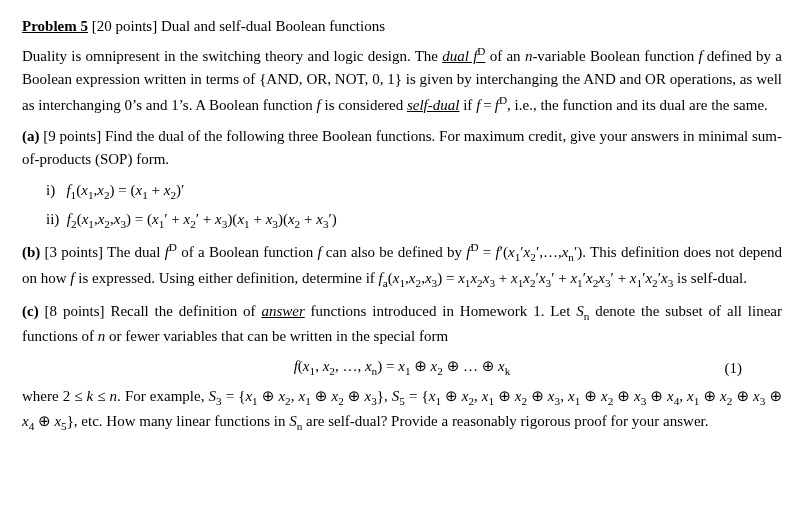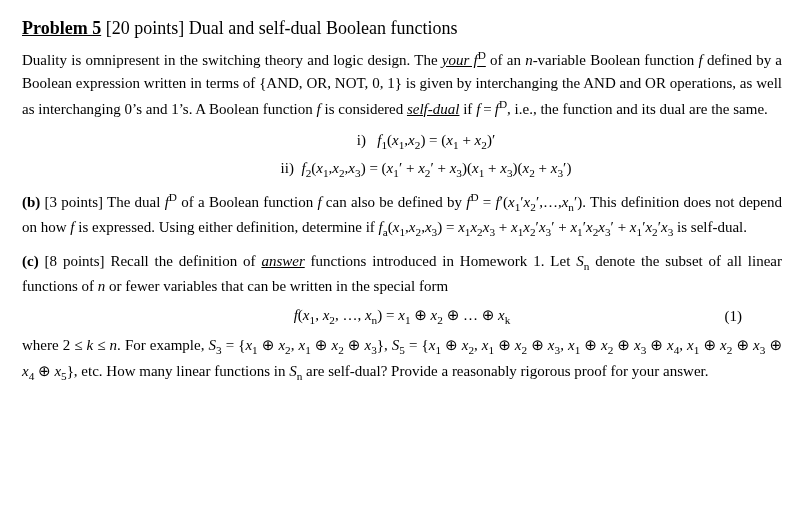--- a/index.html
+++ b/index.html
@@ -6,51 +6,50 @@
     body {
       background: #fff;
       font-family: "Times New Roman", Times, serif;
       font-size: 15px;
       color: #000;
       padding: 18px 22px;
       width: 804px;
       min-height: 518px;
     }
     .problem-title {
-      font-size: 18px;
+      font-size: 15px;
       margin-bottom: 8px;
     }
     .problem-title strong {
       font-weight: bold;
       text-decoration: underline;
     }
     .body-text {
       margin-bottom: 8px;
       line-height: 1.55;
       text-align: justify;
     }
     .part-label {
       font-weight: bold;
     }
     .indent-list {
-      margin-left: 48px;
+      margin-left: 24px;
       margin-bottom: 6px;
-      text-align: center;
     }
     .indent-list li {
       list-style: none;
       margin-bottom: 3px;
       line-height: 1.55;
     }
     .underline { text-decoration: underline; }
     sup { font-size: 0.75em; vertical-align: super; }
     sub { font-size: 0.75em; vertical-align: sub; }
     .formula-block {
       display: flex;
-      align-items: center;
+      align-items: flex-end;
       justify-content: center;
       margin: 8px 0;
       position: relative;
     }
     .formula-num {
       position: absolute;
       right: 40px;
     }
     
   </style>
@@ -59,26 +58,31 @@
 
 <div>
 
   <p class="problem-title">
     <strong>Problem 5</strong>
     <span> [20 points] </span>
     <span>Dual and self-dual Boolean functions</span>
   </p>
 
   <p class="body-text">
-    Duality is omnipresent in the switching theory and logic design. The <span class="underline"><em>your f</em><sup>D</sup></span> of an <em>n</em>-variable Boolean
+    Duality is omnipresent in the switching theory and logic design. The <span class="underline"><em>dual f</em><sup>D</sup></span> of an <em>n</em>-variable Boolean
     function <em>f</em> defined by a Boolean expression written in terms of {AND, OR, NOT, 0, 1} is given by
     interchanging the AND and OR operations, as well as interchanging 0’s and 1’s. A Boolean function <em>f</em> is
     considered <span class="underline"><em>self-dual</em></span> if <em>f</em> = <em>f</em><sup>D</sup>, i.e., the function and its dual are the same.
   </p>
 
+  <p class="body-text">
+    <span class="part-label">(a)</span>
+    [9 points] Find the dual of the following three Boolean functions. For maximum credit, give your
+    answers in minimal sum-of-products (SOP) form.
+  </p>
 
   <ul class="indent-list">
     <li>
       i)&nbsp;&nbsp;&nbsp;<em>f</em><sub>1</sub>(<em>x</em><sub>1</sub>,<em>x</em><sub>2</sub>) = (<em>x</em><sub>1</sub> + <em>x</em><sub>2</sub>)′
     </li>
     <li>
       ii)&nbsp;&nbsp;<em>f</em><sub>2</sub>(<em>x</em><sub>1</sub>,<em>x</em><sub>2</sub>,<em>x</em><sub>3</sub>) = (<em>x</em><sub>1</sub>′ + <em>x</em><sub>2</sub>′ + <em>x</em><sub>3</sub>)(<em>x</em><sub>1</sub> + <em>x</em><sub>3</sub>)(<em>x</em><sub>2</sub> + <em>x</em><sub>3</sub>′)
     </li>
   </ul>
 

